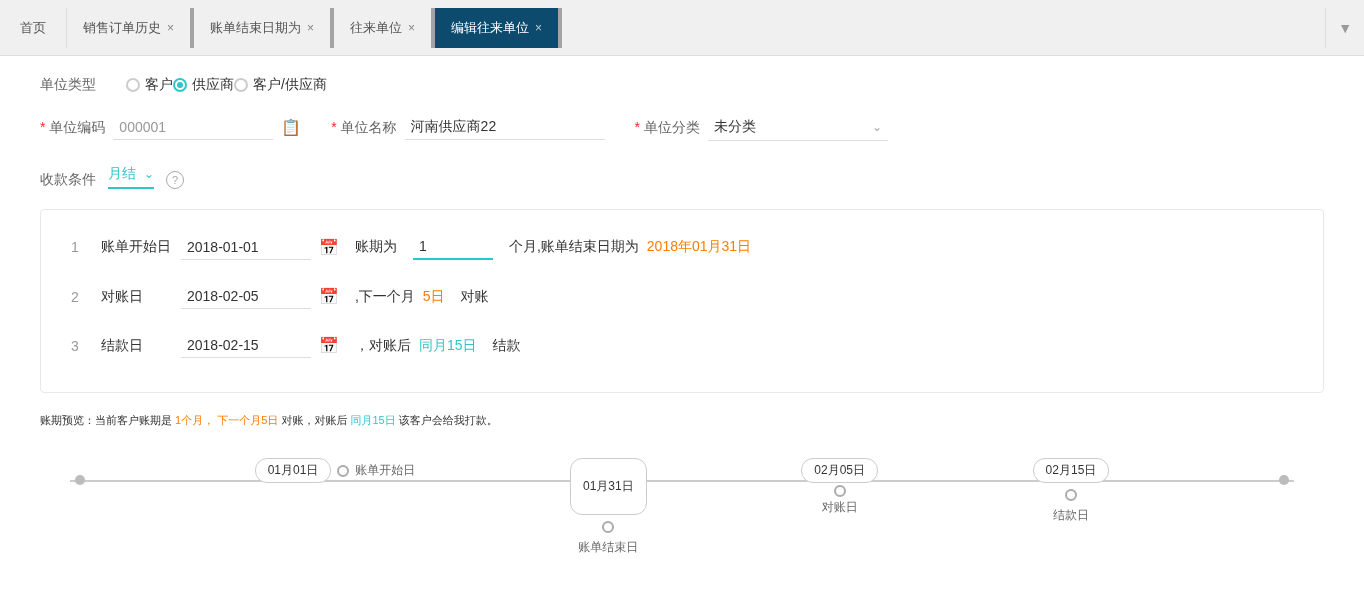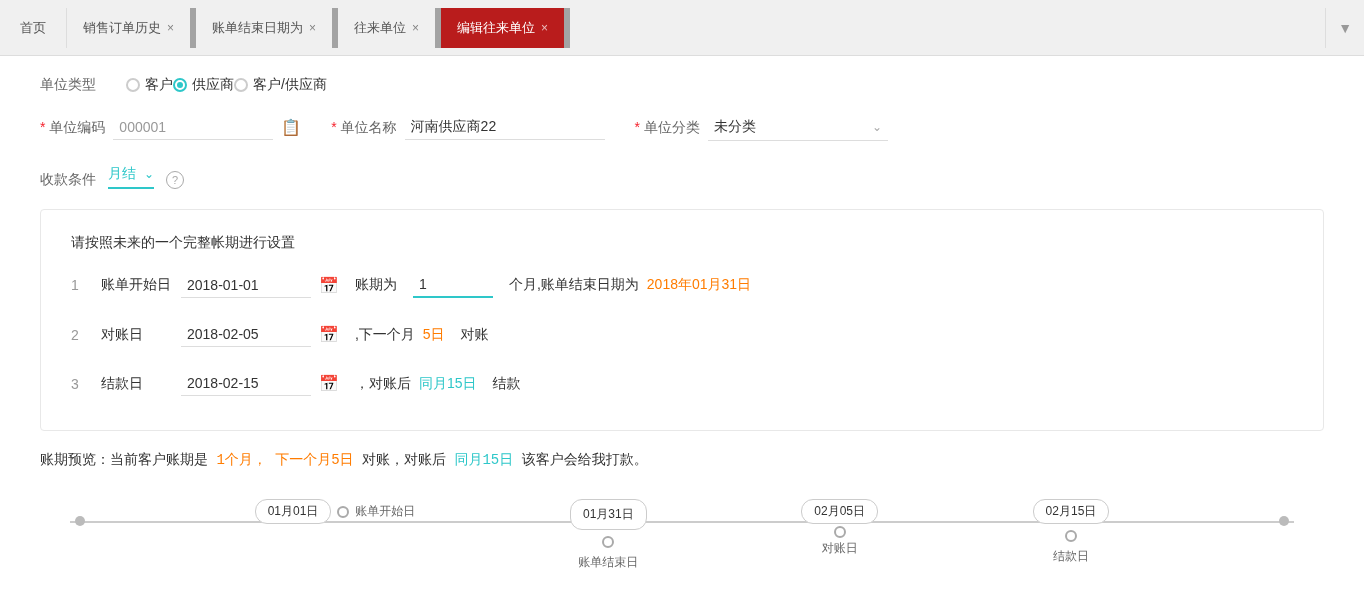--- a/index.html
+++ b/index.html
@@ -15,27 +15,27 @@
       padding-left: 0;
     }
     .tab {
       display: flex;
       align-items: center;
       padding: 1px 16px;
       height: 40px;
       cursor: pointer;
       font-size: 13px;
       color: #555;
-      border-right: 6px solid #a3a3a3;
+      border-right: 4px solid #a3a3a3;
       background: #f0f0f0;
       white-space: nowrap;
       gap: 6px;
     }
     .tab.active {
-      background: #b91c1c;
+      background: #0c4a6e;
       color: #fff;
     }
     .tab .close-icon {
       font-size: 12px;
       opacity: 0.7;
     }
     .tab-home {
       padding: 0 20px;
       height: 40px;
       display: flex;
@@ -244,24 +244,23 @@
       color: #333;
       width: 80px;
       margin-left: 8px;
     }
     .highlight-orange { color: #ff7c00; }
     .highlight-teal { color: #2ec7c9; }
 
     
     .preview-text {
       color: #333;
-      font-size: 14px;
+      font-size: 11px;
       margin-bottom: 30px;
       margin-top: 10px;
-      font-family: Liberation Mono, monospace;
     }
   </style>
 </head>
 <body>
 
 <div class="tabs-bar">
   <div class="tab-home">
     <span>首页</span>
   </div>
   <div class="tab">
@@ -325,21 +324,20 @@
   <div class="payment-row">
     <span class="form-label">收款条件</span>
     <div class="payment-select">
       <span class="payment-value">月结</span>
       <span class="chevron-icon" style="color:#2ec7c9; margin-left:4px;">⌄</span>
     </div>
     <div class="help-icon">?</div>
   </div>
 
   <div class="card-section">
-    <div class="card-title">请按照未来的一个完整帐期进行设置</div>
 
     <div class="period-row">
       <span class="period-index">1</span>
       <span class="period-label">账单开始日</span>
       <div class="period-date-field">
         <input class="period-date-input" value="2018-01-01" style="">
         <span class="calendar-icon">📅</span>
         <span class="period-suffix">账期为</span>
         <input class="period-months-input" value="1" style="">
         <span class="period-suffix">个月,账单结束日期为</span>
@@ -391,21 +389,21 @@
         <div style="width:10px;height:10px;border-radius:50%;background:#bbb;margin-top:17px;"></div>
       </div>
 
       <div style="display:flex; flex-direction:row; align-items:center; gap:6px;">
         <div style="background:#fff;border:1px solid #ccc;border-radius:12px;padding:3px 12px;font-size:12px;color:#333;">01月01日</div>
         <div style="width:12px;height:12px;border-radius:50%;border:2px solid #aaa;background:#fff;"></div>
         <div style="font-size:12px;color:#666;">账单开始日</div>
       </div>
 
       <div style="display:flex; flex-direction:column; align-items:center; gap:6px;">
-        <div style="background:#fff;border:1px solid #ccc;border-radius:12px;padding:6px 12px;font-size:12px;color:#333;">01月31日</div>
+        <div style="background:#fff;border:1px solid #ccc;border-radius:12px;padding:19px 12px;font-size:12px;color:#333;">01月31日</div>
         <div style="width:12px;height:12px;border-radius:50%;border:2px solid #aaa;background:#fff;"></div>
         <div style="font-size:12px;color:#666;">账单结束日</div>
       </div>
 
       <div style="display:flex; flex-direction:column; align-items:center; gap:2px;">
         <div style="background:#fff;border:1px solid #ccc;border-radius:12px;padding:3px 12px;font-size:12px;color:#333;">02月05日</div>
         <div style="width:12px;height:12px;border-radius:50%;border:2px solid #aaa;background:#fff;"></div>
         <div style="font-size:12px;color:#666;">对账日</div>
       </div>
 

